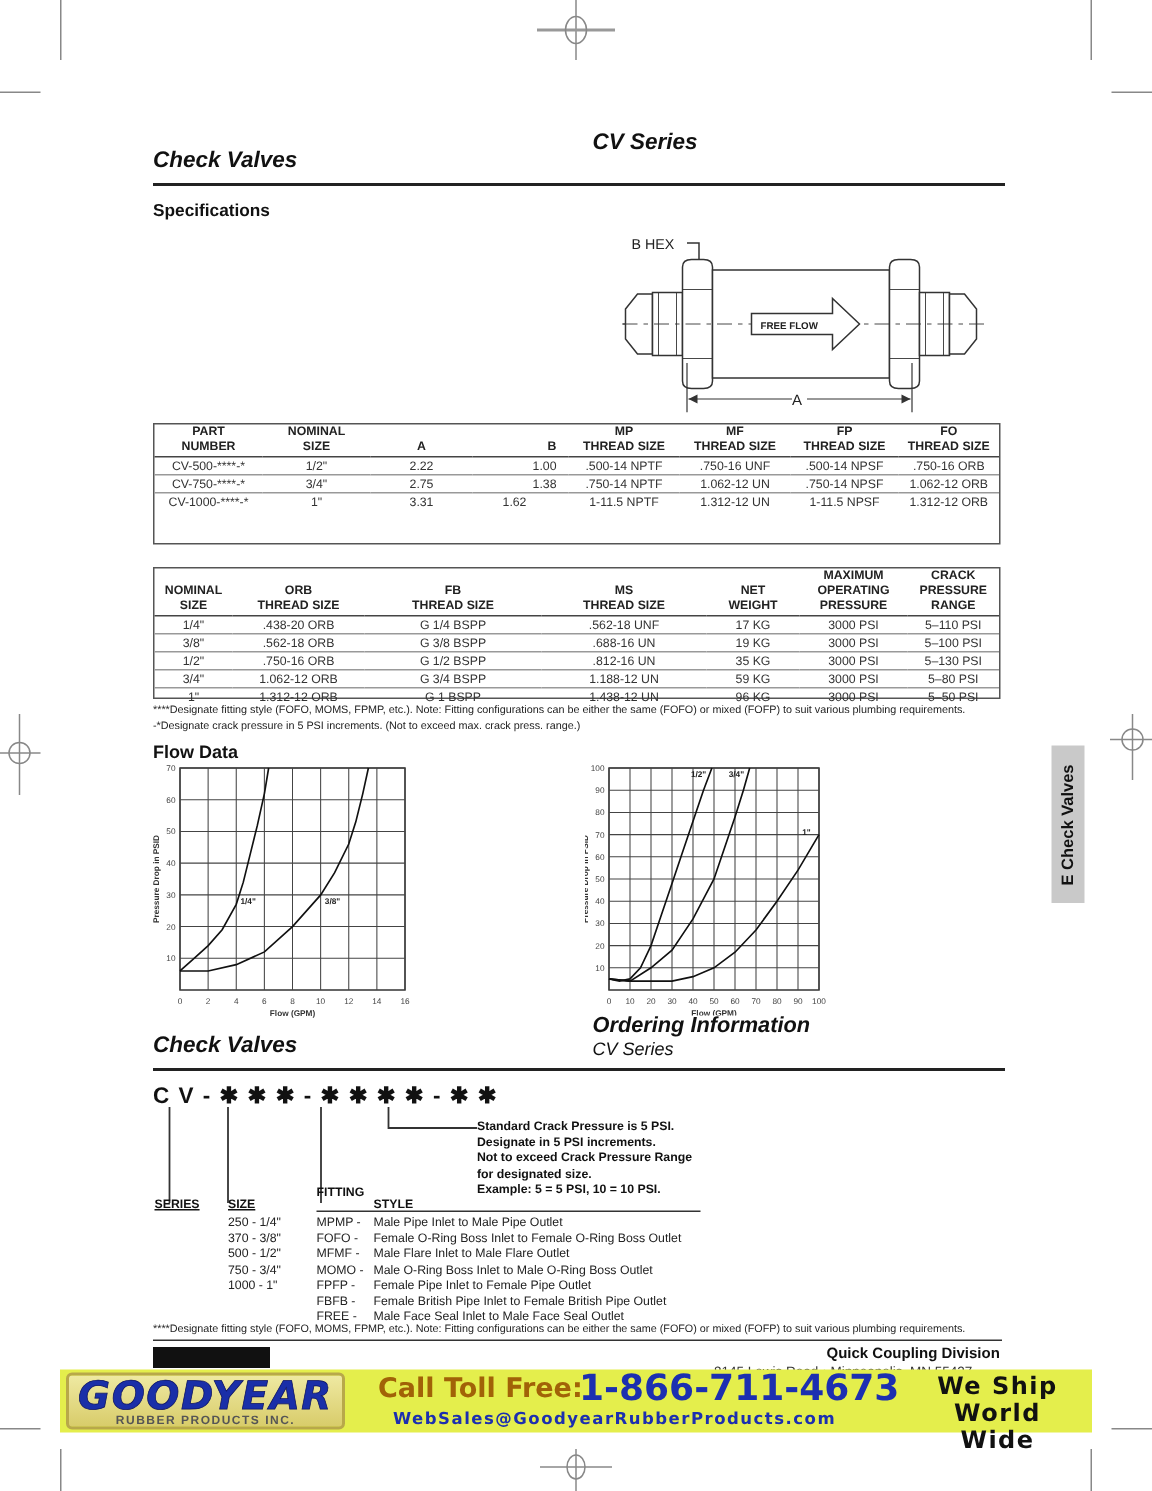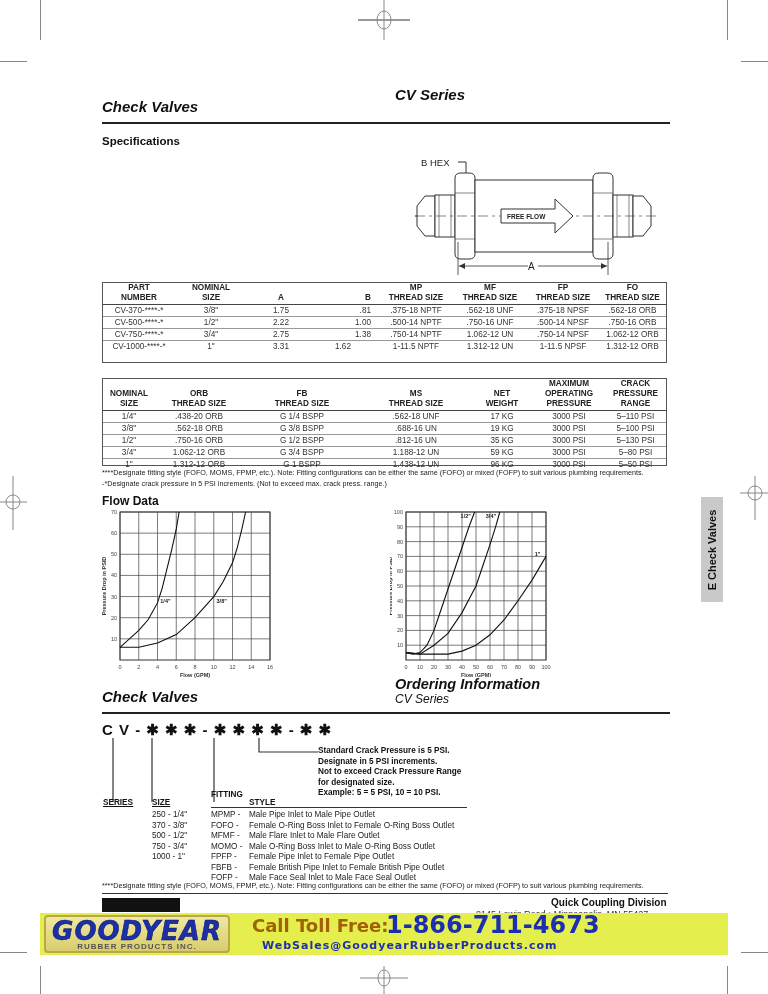--- a/index.html
+++ b/index.html
@@ -125,30 +125,20 @@
         <th><span>NOMINAL</span><br><span>SIZE</span></th>
         <th><span>A</span></th>
         <th style="text-align:right;padding-right:8px;"><span>B</span></th>
         <th><span>MP</span><br><span>THREAD SIZE</span></th>
         <th><span>MF</span><br><span>THREAD SIZE</span></th>
         <th><span>FP</span><br><span>THREAD SIZE</span></th>
         <th><span>FO</span><br><span>THREAD SIZE</span></th>
       </tr>
     </thead>
     <tbody>
-      <tr>
-          <td>CV-370-****-*</td>
-          <td>3/8"</td>
-          <td>1.75</td>
-          <td style="text-align:right;padding-right:8px;">.81</td>
-          <td>.375-18 NPTF</td>
-          <td>.562-18 UNF</td>
-          <td>.375-18 NPSF</td>
-          <td>.562-18 ORB</td>
-        </tr>
       <tr>
           <td>CV-500-****-*</td>
           <td>1/2"</td>
           <td>2.22</td>
           <td style="text-align:right;padding-right:8px;">1.00</td>
           <td>.500-14 NPTF</td>
           <td>.750-16 UNF</td>
           <td>.500-14 NPSF</td>
           <td>.750-16 ORB</td>
         </tr>
@@ -388,31 +378,35 @@
   <div>1000 - 1"</div>
 </div>
 
 <div class="abs ord-col" style="left:211px;top:810px;">
   <div><span style="display:inline-block;width:38px;">MPMP -</span><span>Male Pipe Inlet to Male Pipe Outlet</span></div>
   <div><span style="display:inline-block;width:38px;">FOFO -</span><span>Female O-Ring Boss Inlet  to Female O-Ring Boss Outlet</span></div>
   <div><span style="display:inline-block;width:38px;">MFMF -</span><span>Male Flare Inlet to Male Flare Outlet</span></div>
   <div><span style="display:inline-block;width:38px;">MOMO -</span><span>Male O-Ring Boss Inlet to Male O-Ring Boss Outlet</span></div>
   <div><span style="display:inline-block;width:38px;">FPFP -</span><span>Female Pipe Inlet to Female Pipe Outlet</span></div>
   <div><span style="display:inline-block;width:38px;">FBFB -</span><span>Female British Pipe Inlet to Female British Pipe Outlet</span></div>
-  <div><span style="display:inline-block;width:38px;">FOFP -</span><span>Male Face Seal Inlet to Male Face Seal Outlet</span></div>
+  <div><span style="display:inline-block;width:38px;">FREE -</span><span>Male Face Seal Inlet to Male Face Seal Outlet</span></div>
 </div>
 
 <div class="abs note" style="left:102px;top:881px;">****Designate fitting style (FOFO, MOMS, FPMP, etc.). Note: Fitting configurations can be either the same (FOFO) or mixed (FOFP) to suit various plumbing requirements.</div>
 <div class="abs" style="left:102px;top:893px;width:566px;height:1px;background:#333;"></div>
 
 <div class="abs" style="left:102px;top:898px;width:78px;height:14px;background:#111;"></div>
 <div class="abs" style="left:551px;top:897px;font-weight:bold;font-size:10px;">Quick Coupling Division</div>
 <div class="abs" style="left:476px;top:909px;font-size:9px;height:5px;overflow:hidden;color:#333;">8145 Lewis Road • Minneapolis, MN 55427</div>
 
 <div class="abs banner" style="left:40px;top:913px;width:688px;">
   <div class="abs gy-logo" style="left:4px;top:2px;width:186px;height:38px;">
     <div class="word">GOODYEAR</div>
     <div class="sub" style="margin-top:-3px;">RUBBER PRODUCTS INC.</div>
   </div>
   <div class="abs call" style="left:212px;top:2px;">Call Toll Free:</div>
   <div class="abs phone" style="left:346px;top:-2px;">1-866-711-4673</div>
   <div class="abs email" style="left:222px;top:26px;">WebSales@GoodyearRubberProducts.com</div>
+  <div class="abs ship" style="left:570px;top:2px;width:110px;">
+    <div>We Ship</div>
+    <div>World Wide</div>
+  </div>
 </div>
 
 </body></html>

